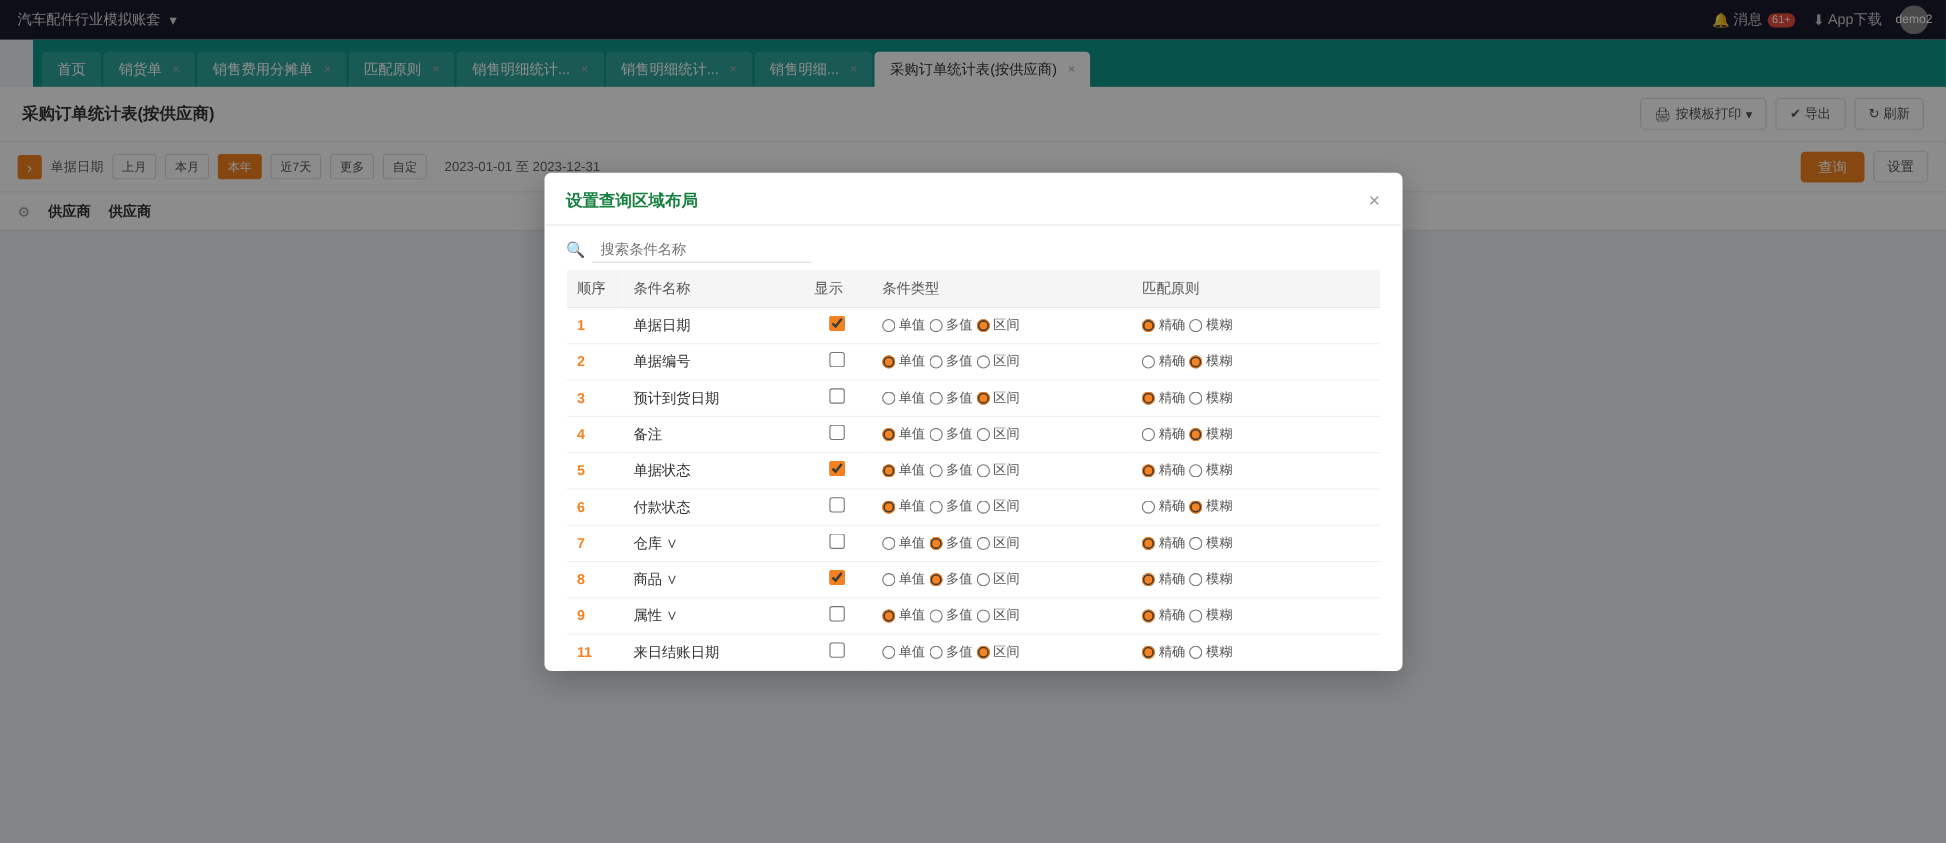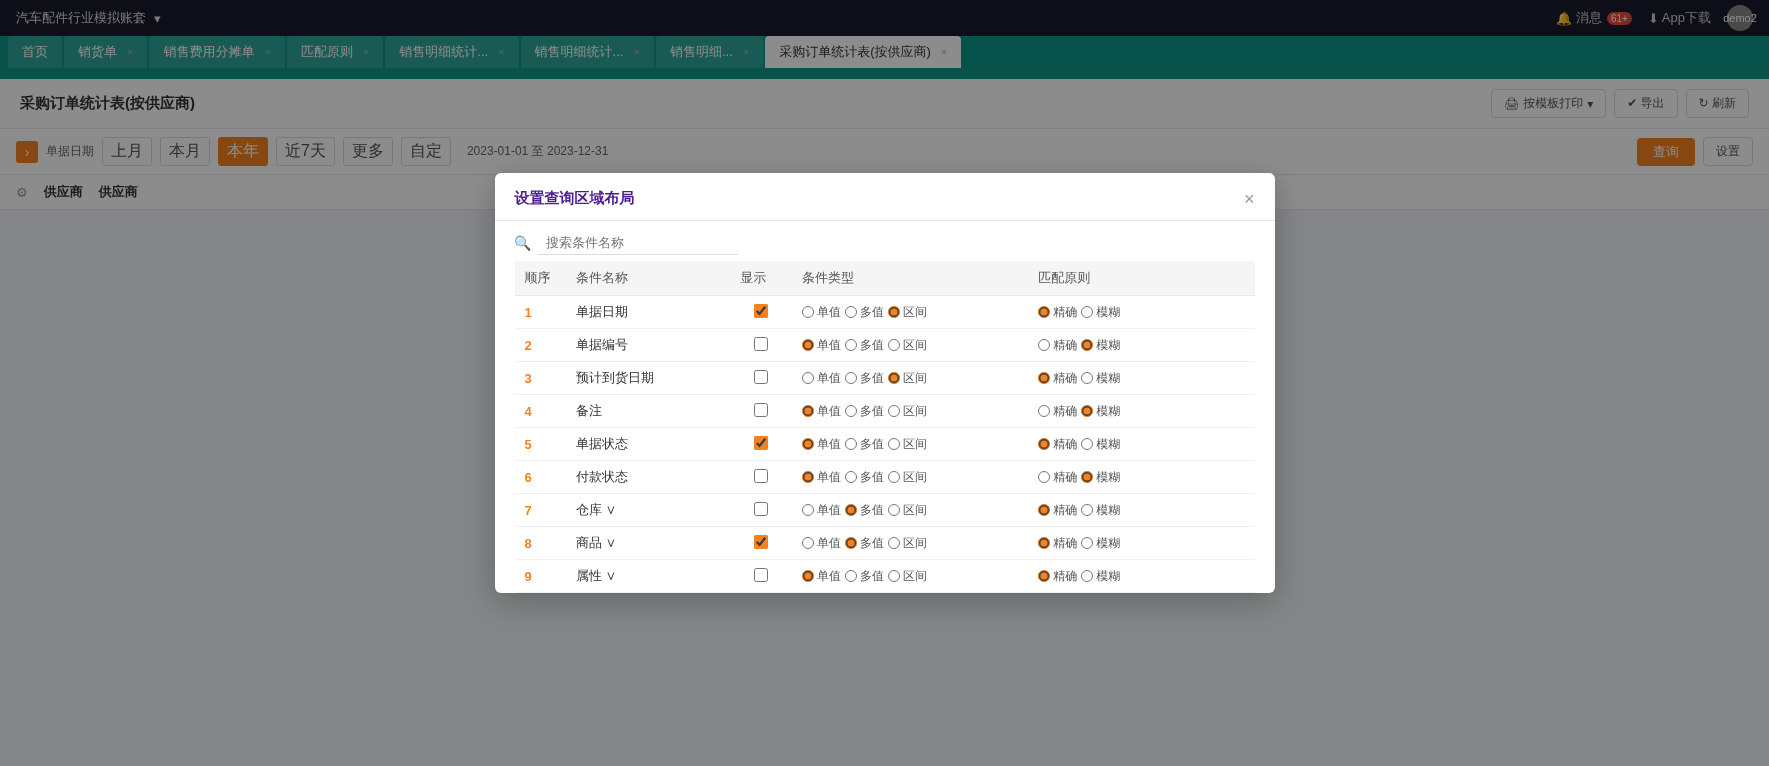--- a/index.html
+++ b/index.html
@@ -21,23 +21,24 @@
       background: #e74c3c; color: #fff; border-radius: 8px;
       font-size: 10px; padding: 1px 4px; margin-left: 2px;
     }
     .avatar { width: 26px; height: 26px; border-radius: 50%; background: #888; display: inline-flex; align-items: center; justify-content: center; color: #fff; font-size: 11px; }
 
     
     .tab-bar {
       background: #0e9688;
       height: 43px;
       display: flex;
-      align-items: flex-start;
+      align-items: flex-end;
       padding: 0 0 0 8px;
       gap: 2px;
+      margin-left: 30px;
     }
     .tab-item {
       height: 32px; padding: 0 14px; display: flex; align-items: center; gap: 6px;
       border-radius: 4px 4px 0 0; font-size: 13px; color: #fff; cursor: pointer;
       background: rgba(255,255,255,0.15);
     }
     .tab-item.active { background: #fff; color: #333; }
     .tab-close { font-size: 11px; color: #aaa; margin-left: 4px; }
 
     
@@ -59,21 +60,21 @@
     .filter-bar {
       background: #fff;
       padding: 8px 16px;
       border-bottom: 1px solid #e8e8e8;
       display: flex;
       align-items: center;
       gap: 8px;
     }
     .filter-toggle { background: #f58220; color: #fff; border: none; width: 22px; height: 22px; border-radius: 3px; cursor: pointer; font-size: 14px; display: flex; align-items: center; justify-content: center; }
     .filter-label { font-size: 12px; color: #666; }
-    .date-btn { padding: 3px 8px; border: 1px solid #ddd; border-radius: 3px; cursor: pointer; font-size: 16px; background: #fff; color: #555; }
+    .date-btn { padding: 3px 8px; border: 1px solid #ddd; border-radius: 3px; cursor: pointer; font-size: 11px; background: #fff; color: #555; }
     .date-btn.active { background: #f58220; color: #fff; border-color: #f58220; }
     .date-range { font-size: 12px; color: #666; margin-left: 8px; }
     .btn-query { background: #f58220; color: #fff; border: none; padding: 5px 16px; border-radius: 4px; cursor: pointer; font-size: 13px; margin-left: auto; }
     .btn-set { border: 1px solid #ddd; background: #fff; padding: 5px 12px; border-radius: 4px; cursor: pointer; color: #555; font-size: 12px; }
 
     
     .table-header {
       background: #fff;
       padding: 8px 16px;
       border-bottom: 1px solid #e8e8e8;
@@ -102,21 +103,21 @@
       flex-direction: column;
       box-shadow: 0 8px 32px rgba(0,0,0,0.25);
     }
     .dialog-header {
       padding: 16px 20px 12px;
       border-bottom: 1px solid #e8e8e8;
       display: flex;
       align-items: center;
       justify-content: space-between;
     }
-    .dialog-title { font-size: 15px; font-weight: bold; color: #4c1d95; }
+    .dialog-title { font-size: 15px; font-weight: bold; color: #15803d; }
     .dialog-close { cursor: pointer; color: #999; font-size: 18px; line-height: 1; }
 
     
     .dialog-tabs {
       display: flex;
       padding: 0 20px;
       border-bottom: 1px solid #e8e8e8;
       gap: 0;
     }
     .dialog-tab {
@@ -498,19 +499,37 @@
                   <label><input type="radio" name="type-8" value="区间" style="">区间</label>
                 </div>
               </td>
               <td>
                 <div class="match-group">
                   <label><input type="radio" name="match-8" value="精确" checked="" style="">精确</label>
                   <label><input type="radio" name="match-8" value="模糊" style="">模糊</label>
                 </div>
               </td>
             </tr>
+            <tr>
+              <td><span class="order-num">11</span></td>
+              <td>来日结账日期</td>
+              <td style="text-align: center;"><input type="checkbox" class="cb" style=""></td>
+              <td>
+                <div class="radio-group">
+                  <label><input type="radio" name="type-10" value="单值" style="">单值</label>
+                  <label><input type="radio" name="type-10" value="多值" style="">多值</label>
+                  <label><input type="radio" name="type-10" value="区间" checked="" style="">区间</label>
+                </div>
+              </td>
+              <td>
+                <div class="match-group">
+                  <label><input type="radio" name="match-10" value="精确" checked="" style="">精确</label>
+                  <label><input type="radio" name="match-10" value="模糊" style="">模糊</label>
+                </div>
+              </td>
+            </tr>
           </tbody>
       </table>
     </div>
 
 
   </div>
 </div>
 
 </body></html>

